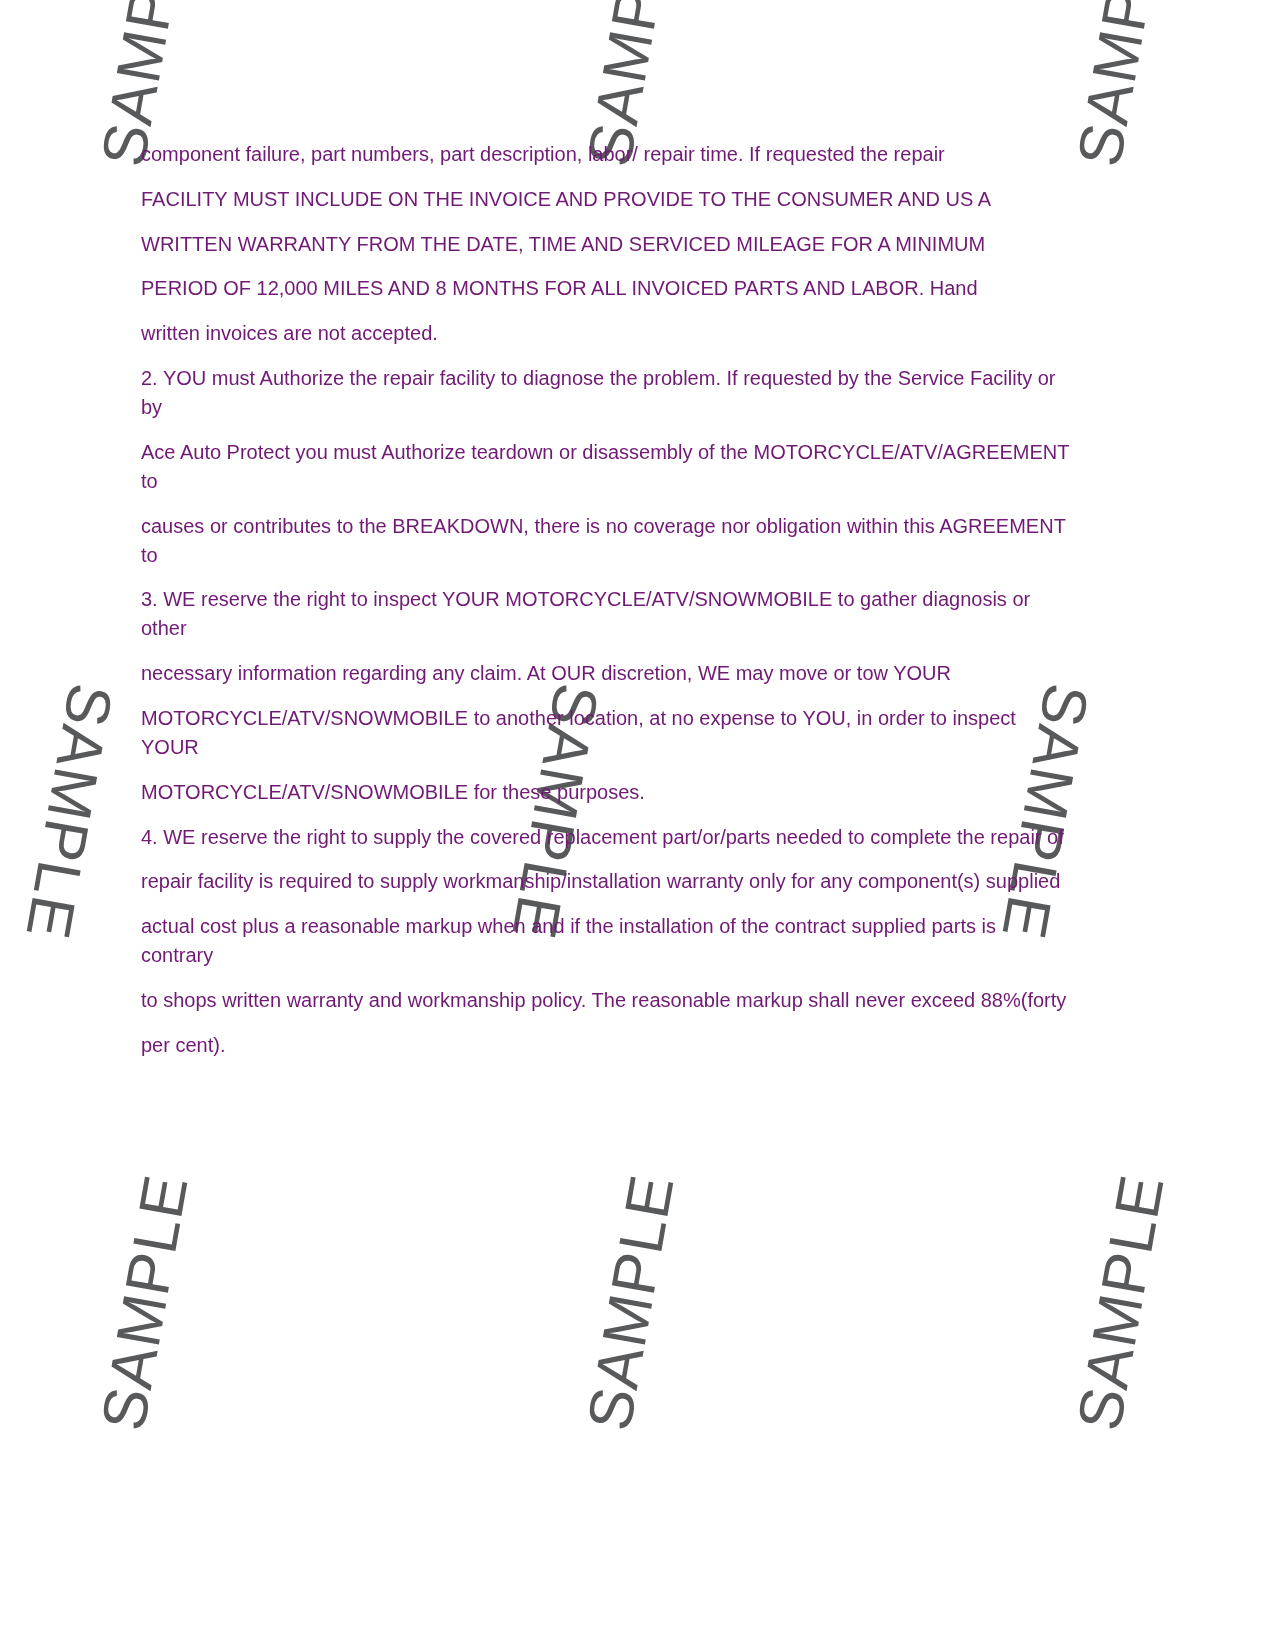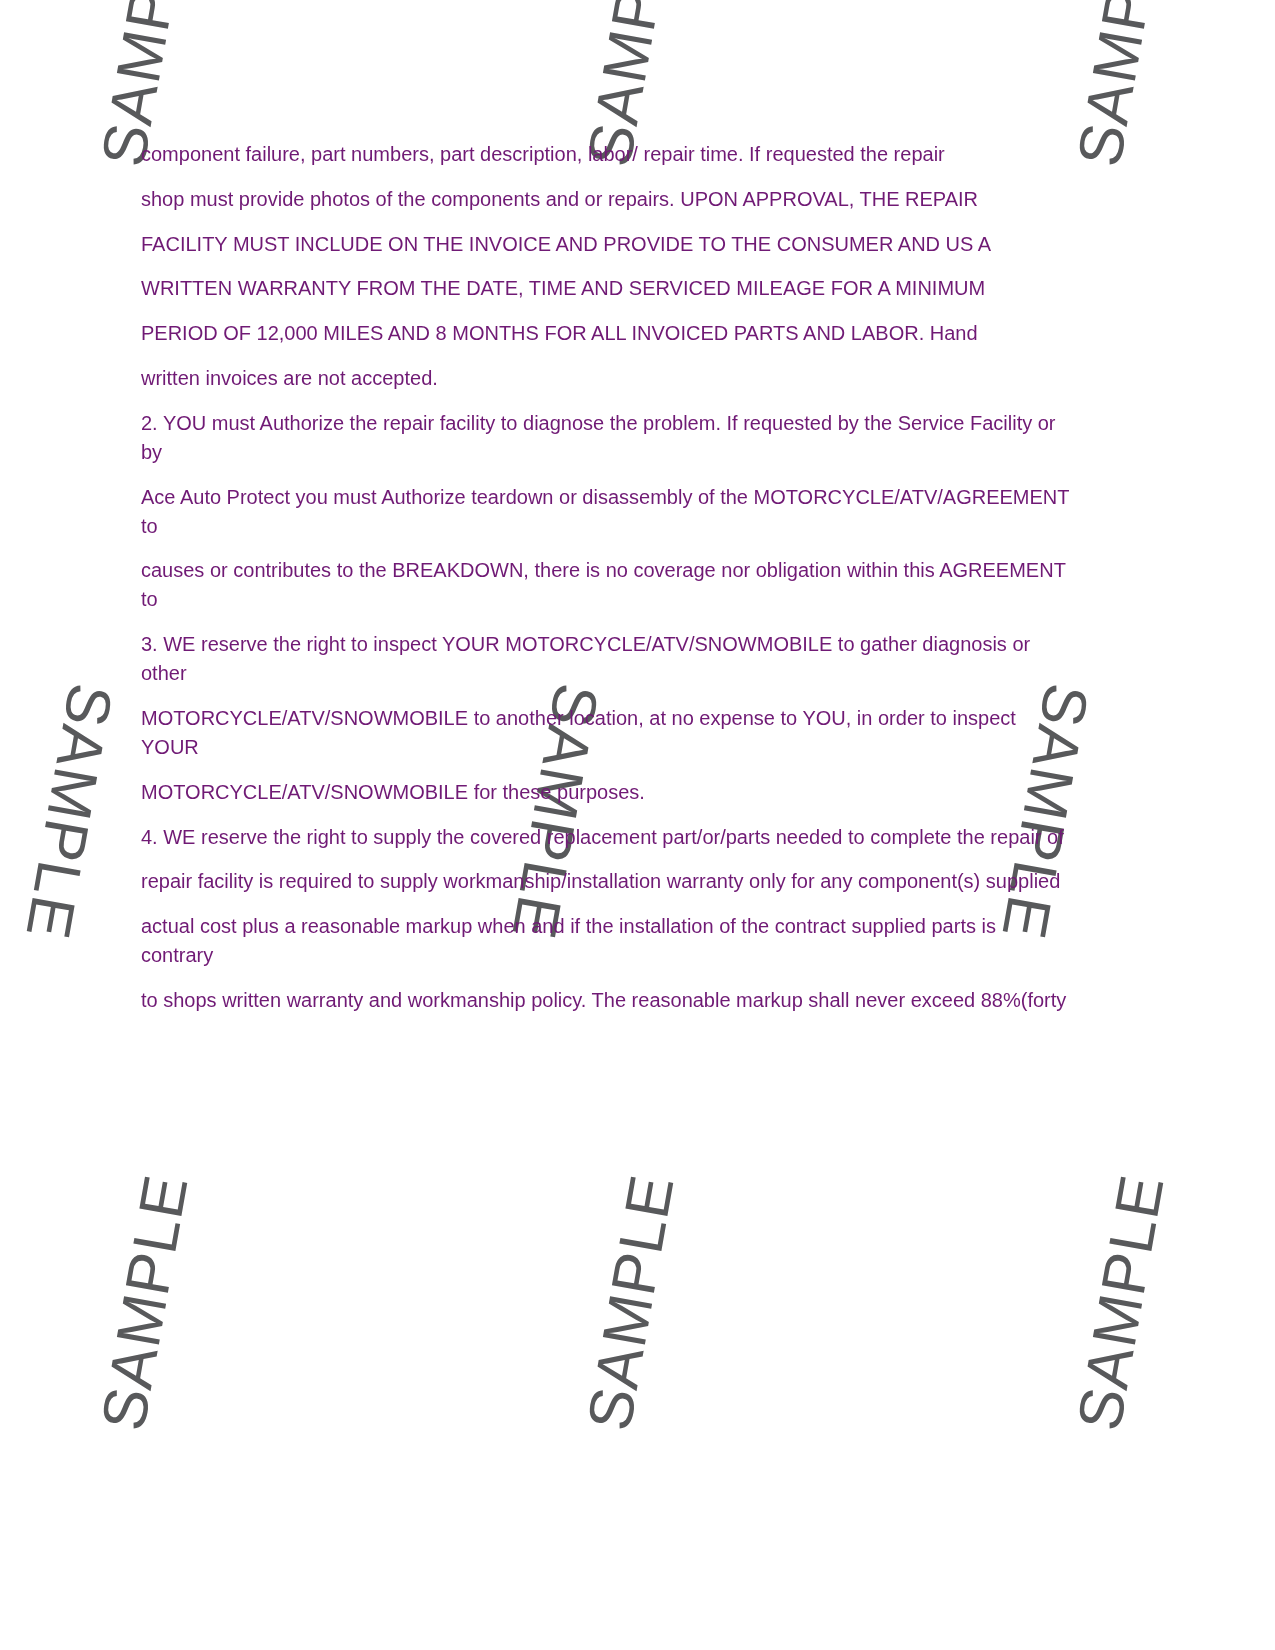--- a/index.html
+++ b/index.html
@@ -82,30 +82,31 @@
   <div class="watermark wm-down wm-r2c1">SAMPLE</div>
   <div class="watermark wm-down wm-r2c2">SAMPLE</div>
   <div class="watermark wm-down wm-r2c3">SAMPLE</div>
 
   <div class="watermark wm-up wm-r3c1">SAMPLE</div>
   <div class="watermark wm-up wm-r3c2">SAMPLE</div>
   <div class="watermark wm-up wm-r3c3">SAMPLE</div>
 
   <div class="content">
     <p class="para">component failure, part numbers, part description, labor/ repair time. If requested the repair</p>
-    <p class="para">shop must provide photos of the components and or repairs. UPON APPROVAL, THE REPAIR</p>
     <p class="para">FACILITY MUST INCLUDE ON THE INVOICE AND PROVIDE TO THE CONSUMER AND US A</p>
     <p class="para">WRITTEN WARRANTY FROM THE DATE, TIME AND SERVICED MILEAGE FOR A MINIMUM</p>
     <p class="para">PERIOD OF 12,000 MILES AND 8 MONTHS FOR ALL INVOICED PARTS AND LABOR. Hand</p>
     <p class="para">written invoices are not accepted.</p>
     <p class="para">2. YOU must Authorize the repair facility to diagnose the problem. If requested by the Service Facility or by</p>
     <p class="para">Ace Auto Protect you must Authorize teardown or disassembly of the MOTORCYCLE/ATV/AGREEMENT to</p>
     <p class="para">causes or contributes to the BREAKDOWN, there is no coverage nor obligation within this AGREEMENT to</p>
     <p class="para">3. WE reserve the right to inspect YOUR MOTORCYCLE/ATV/SNOWMOBILE to gather diagnosis or other</p>
+    <p class="para">necessary information regarding any claim. At OUR discretion, WE may move or tow YOUR</p>
     <p class="para">MOTORCYCLE/ATV/SNOWMOBILE to another location, at no expense to YOU, in order to inspect YOUR</p>
     <p class="para">MOTORCYCLE/ATV/SNOWMOBILE for these purposes.</p>
     <p class="para">4. WE reserve the right to supply the covered replacement part/or/parts needed to complete the repair of</p>
     <p class="para">repair facility is required to supply workmanship/installation warranty only for any component(s) supplied</p>
     <p class="para">actual cost plus a reasonable markup when and if the installation of the contract supplied parts is contrary</p>
     <p class="para">to shops written warranty and workmanship policy. The reasonable markup shall never exceed 88%(forty</p>
+    <p class="para">per cent).</p>
   </div>
 
 </div>
 
 </body></html>

